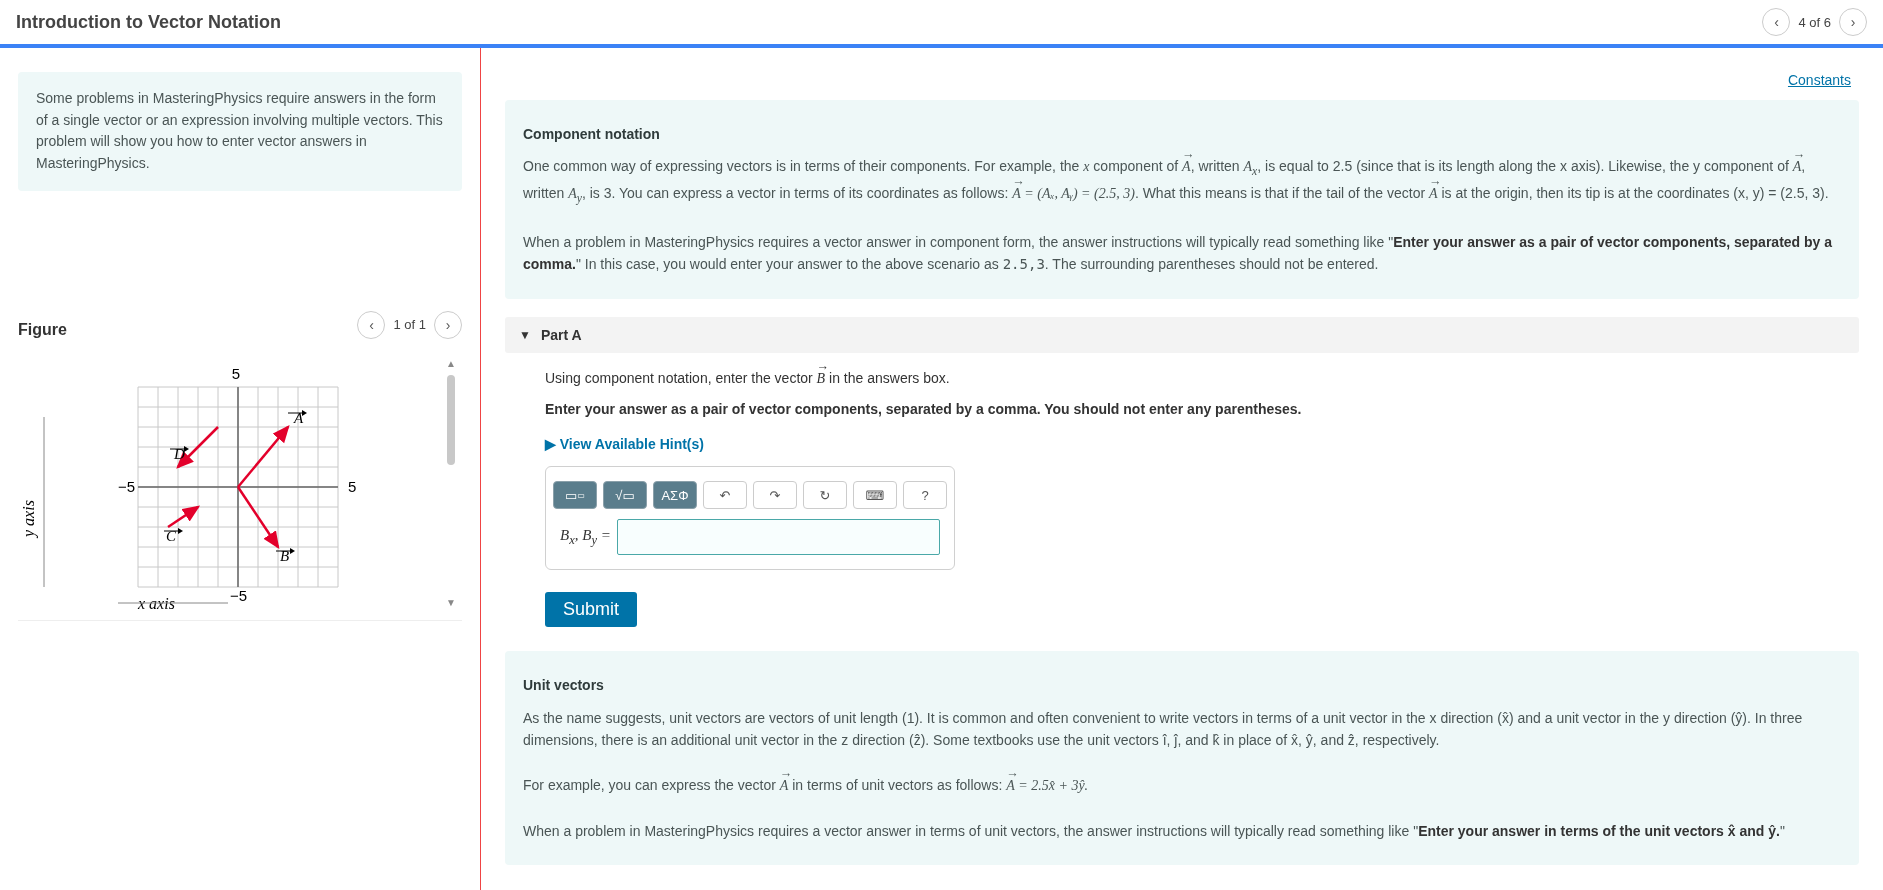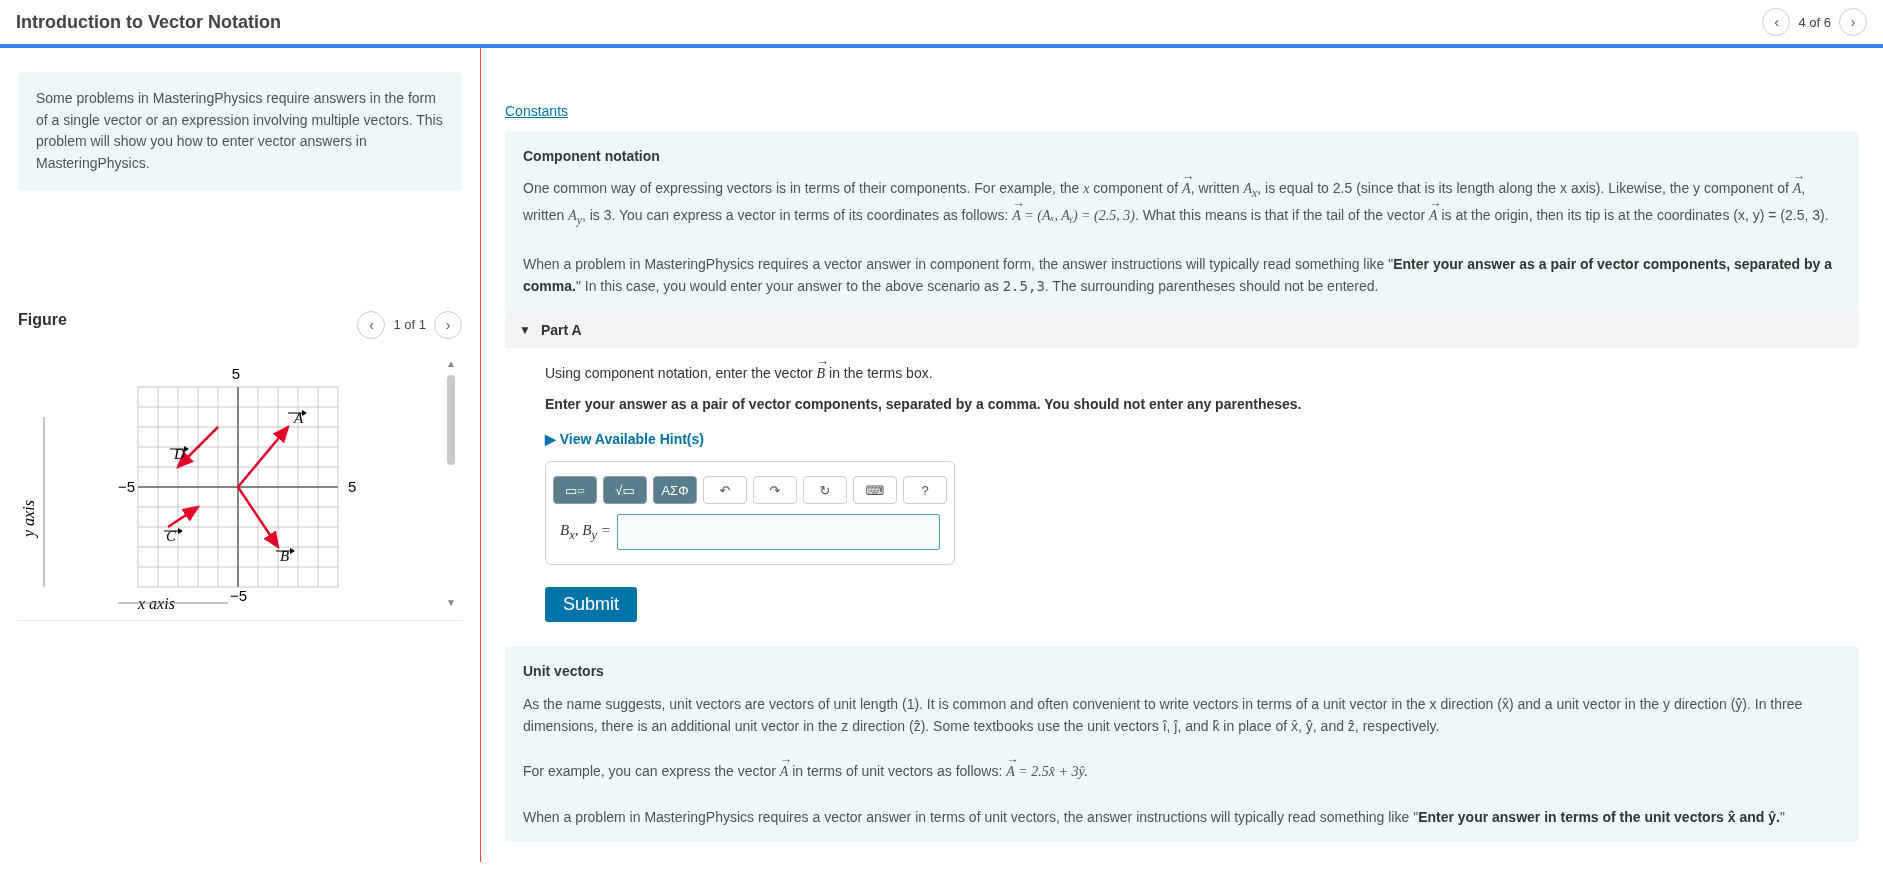--- a/index.html
+++ b/index.html
@@ -67,21 +67,21 @@
     margin: 0 18px 20px 18px;
     color: #4a5555;
     line-height: 1.55;
   }
   .intro-box p { margin: 0 0 12px 0; }
   .intro-box p:last-child { margin-bottom: 0; }
   .fig-link { color: #0073a8; text-decoration: underline; cursor: pointer; }
 
   .figure-header {
     display: flex;
-    align-items: flex-start;
+    align-items: flex-end;
     padding: 0 18px;
     margin-top: 120px;
     margin-bottom: 10px;
   }
   .figure-title {
     font-weight: 700;
     font-size: 16px;
     color: #333;
     flex: 1;
   }
@@ -111,37 +111,37 @@
     top: 16px;
     left: 1px;
     width: 8px;
     height: 90px;
     background: #c8c8c8;
     border-radius: 4px;
   }
 
   .top-links {
     display: flex;
-    justify-content: flex-start;
+    justify-content: flex-end;
     padding: 4px 8px 12px 0;
-    margin-top: 31px;
   }
   .link {
     color: #0073a8;
     text-decoration: underline;
     cursor: pointer;
     font-size: 14px;
   }
 
   .info-block {
     background: #eef8f8;
     border-radius: 4px;
-    padding: 14px 18px;
+    padding: 23px 18px;
     color: #4a5555;
     line-height: 1.6;
+    margin-bottom: 18px;
   }
   .info-block h4 {
     margin: 0 0 10px 0;
     font-size: 14px;
     font-weight: 700;
     color: #2f3b3b;
   }
   .bold { font-weight: 700; color: #333; }
   .mono { font-family: Consolas, Menlo, monospace; }
 
@@ -371,21 +371,21 @@
       </div>
     </div>
 
     
     <div class="part-header">
       <span class="caret">▼</span>
       <span class="part-title">Part A</span>
     </div>
     <div class="part-body">
       <div class="prompt">
-        <span>Using component notation, enter the vector </span><span class="vec">B</span><span> in the terms box.</span>
+        <span>Using component notation, enter the vector </span><span class="vec">B</span><span> in the answers box.</span>
       </div>
       <div class="prompt bold">Enter your answer as a pair of vector components, separated by a comma. You should not enter any parentheses.</div>
       <div class="hints-link">
         <span>▶</span>
         <span>View Available Hint(s)</span>
       </div>
 
       <div class="answer-box">
         <div class="toolbar-row">
           <div class="tool" title="template">▭<sup style="font-size:8px;">▭</sup></div>

